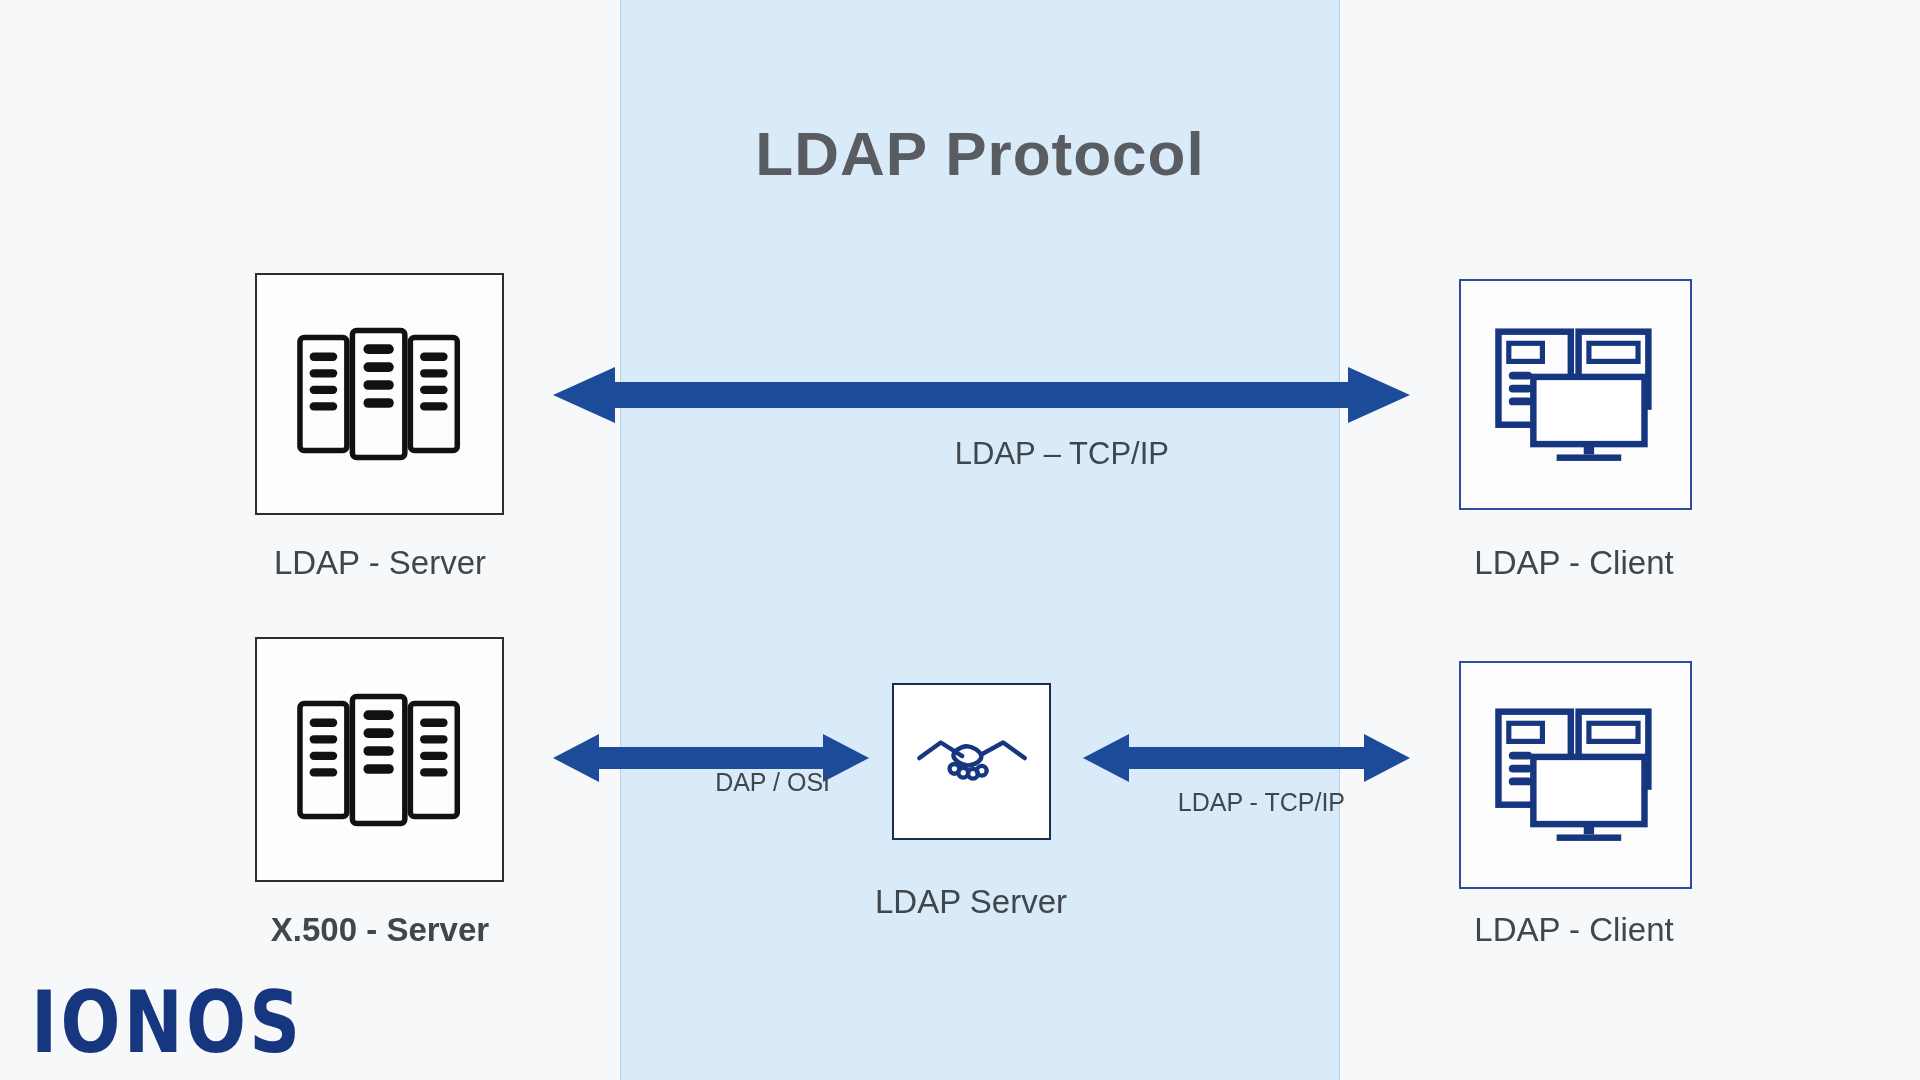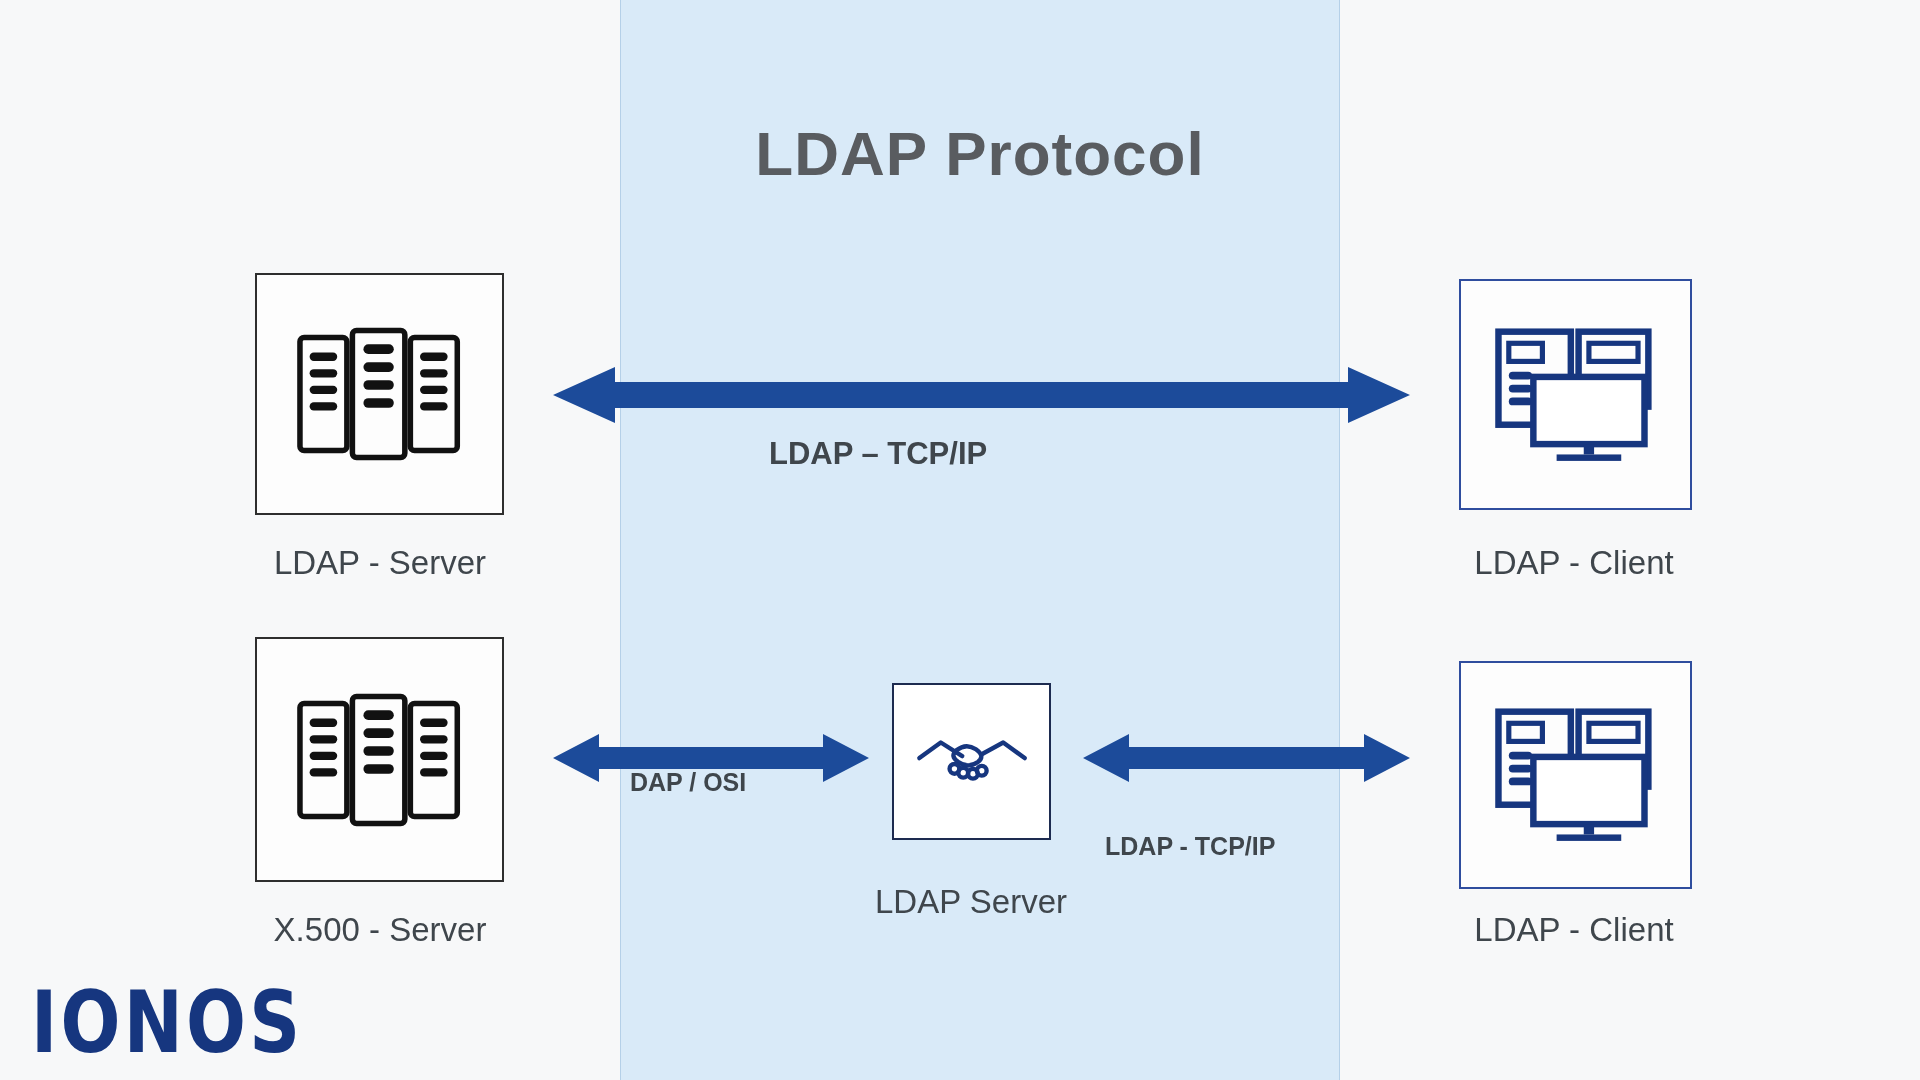--- a/index.html
+++ b/index.html
@@ -30,35 +30,35 @@
   .gateway-border{border:2px solid #1d2b50;background:#ffffff;}
 
   #ldap-server-box{left:255px;top:273px;width:249px;height:242px;}
   #x500-server-box{left:255px;top:637px;width:249px;height:245px;}
   #client-top-box{left:1459px;top:279px;width:233px;height:231px;}
   #client-bottom-box{left:1459px;top:661px;width:233px;height:228px;}
   #gateway-box{left:892px;top:683px;width:159px;height:157px;}
 
   .node-label{position:absolute;text-align:center;font-size:33px;color:var(--c-label);z-index:3;margin-top:8px;}
   #ldap-server-label{left:235px;top:536px;width:290px;}
-  #x500-server-label{left:235px;top:903px;width:290px;}
+  #x500-server-label{left:235px;top:903px;width:290px;font-weight:bold;}
   #client-top-label{left:1429px;top:536px;width:290px;}
   #client-bottom-label{left:1429px;top:903px;width:290px;}
   #gateway-label{left:851px;top:875px;width:240px;}
 
   .arrow-svg{position:absolute;z-index:2;display:block;}
   #arrow-top{left:553px;top:367px;}
   #arrow-left{left:553px;top:734px;}
   #arrow-right{left:1083px;top:734px;}
   .arrow-shape{fill:var(--c-arrow);}
 
-  .conn-label{position:absolute;text-align:left;font-weight:bold;color:var(--c-label);z-index:2;}
+  .conn-label{position:absolute;text-align:right;font-weight:normal;color:var(--c-label);z-index:2;}
   #label-top{left:769px;top:436px;width:400px;font-size:31px;}
   #label-dap{left:630px;top:768px;width:200px;font-size:25px;}
-  #label-tcpip{left:1105px;top:832px;width:240px;font-size:25px;}
+  #label-tcpip{left:1105px;top:788px;width:240px;font-size:25px;}
 
   .icon{color:var(--c-icon);display:block;}
   .icon-navy{color:var(--c-navy);}
 
   .logo{position:absolute;left:31px;top:972px;font-family:"DejaVu Sans",sans-serif;
         font-size:86px;font-weight:bold;letter-spacing:4px;color:var(--c-navy);
         transform:scaleX(0.82);transform-origin:left center;z-index:3;}
 </style>
 </head>
 <body>

